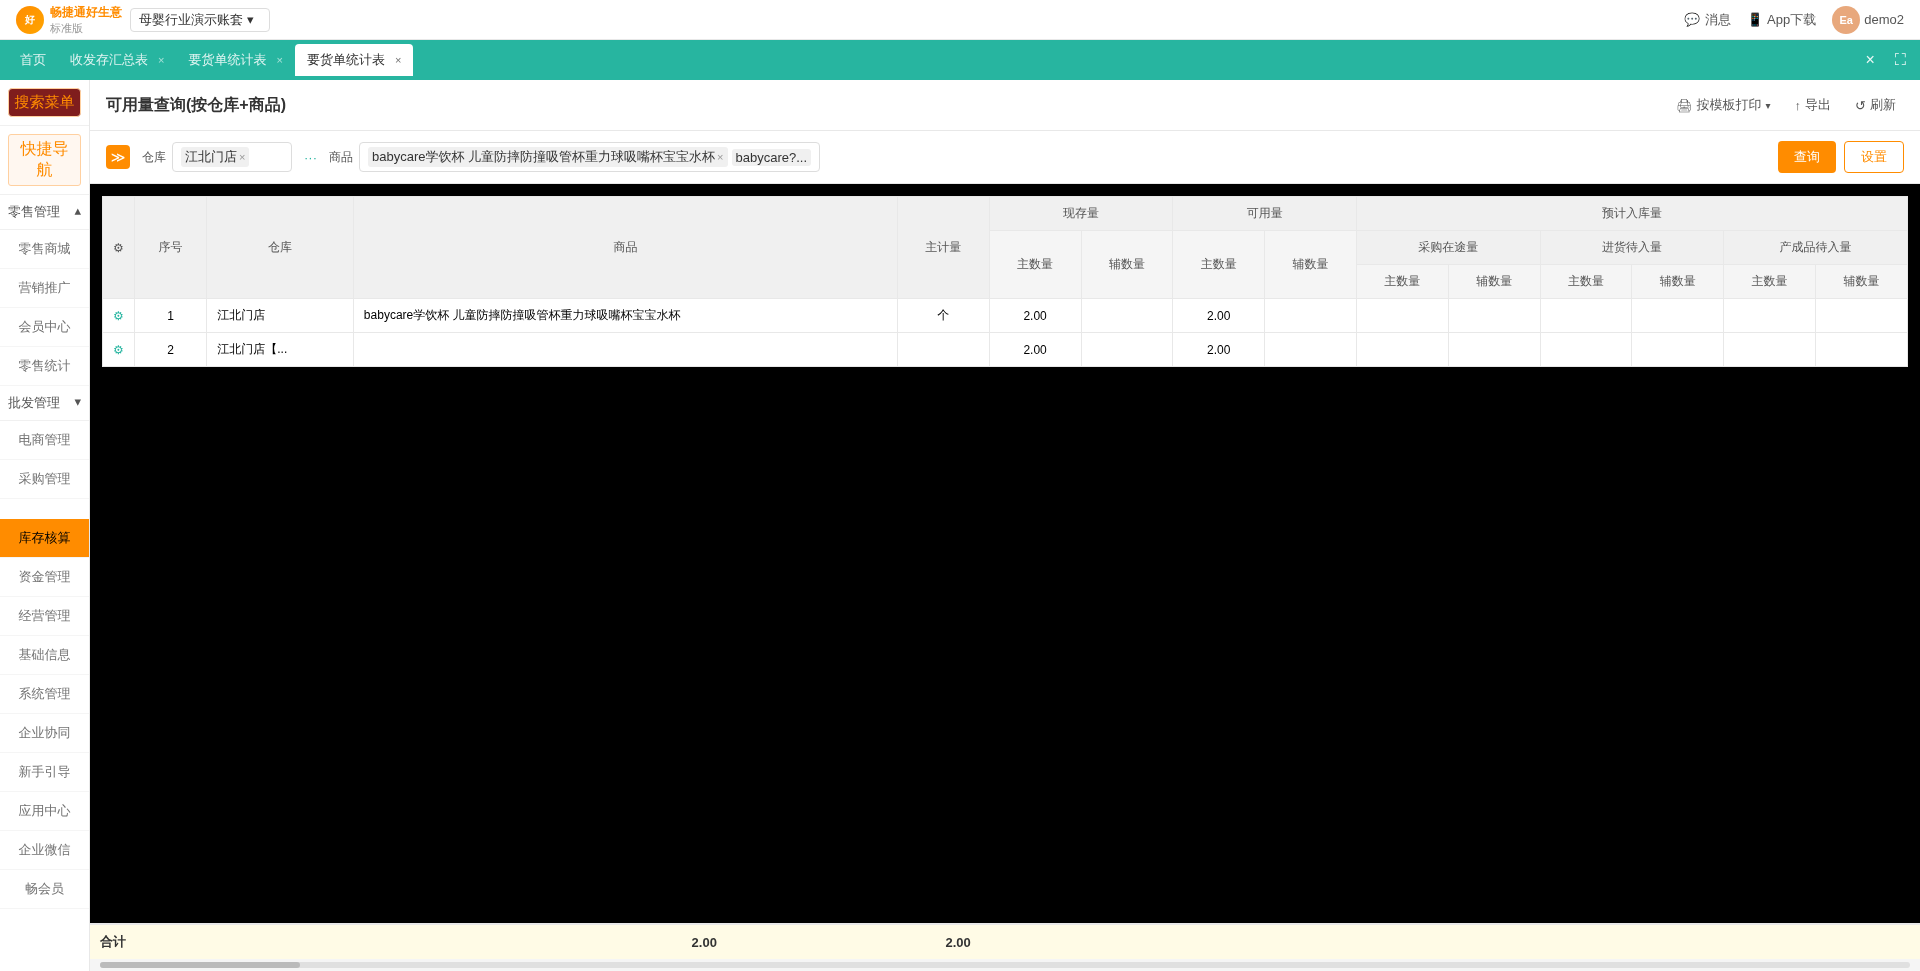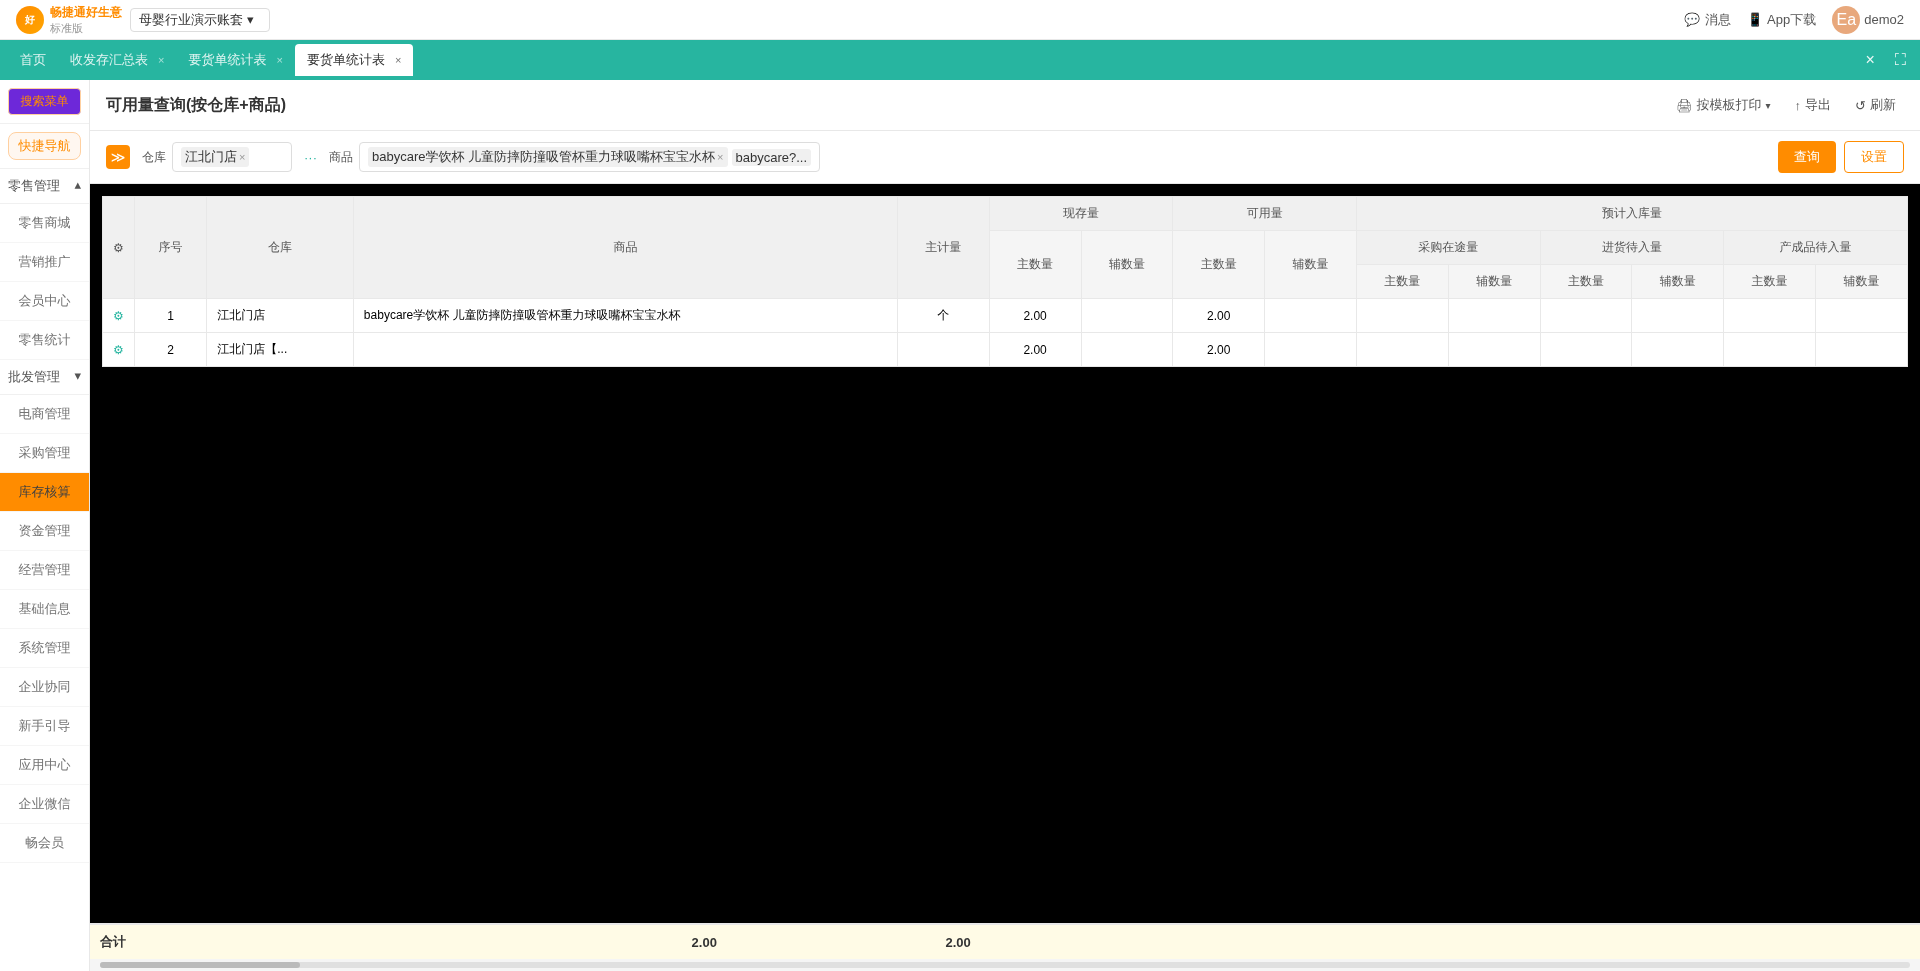--- a/index.html
+++ b/index.html
@@ -17,21 +17,21 @@
       flex-shrink: 0;
     }
     .top-bar-left { display: flex; align-items: center; gap: 8px; }
     .logo-area { display: flex; align-items: center; gap: 6px; }
     .logo-icon { width: 28px; height: 28px; background: linear-gradient(135deg, #ff8c00, #ffa500); border-radius: 50%; display: flex; align-items: center; justify-content: center; color: white; font-size: 10px; font-weight: bold; }
     .logo-text { color: #ff8c00; font-size: 12px; font-weight: bold; }
     .logo-subtitle { color: #999; font-size: 11px; }
     .breadcrumb-select { display: flex; align-items: center; gap: 4px; border: 1px solid #ddd; border-radius: 4px; padding: 2px 8px; background: white; cursor: pointer; font-size: 12px; color: #333; min-width: 140px; }
     .top-bar-right { display: flex; align-items: center; gap: 16px; }
     .top-bar-action { display: flex; align-items: center; gap: 4px; color: #555; font-size: 12px; cursor: pointer; }
-    .user-avatar { width: 28px; height: 28px; border-radius: 50%; background: #e8a87c; display: flex; align-items: center; justify-content: center; color: white; font-size: 16px; font-weight: normal; overflow: hidden; }
+    .user-avatar { width: 28px; height: 28px; border-radius: 50%; background: #e8a87c; display: flex; align-items: center; justify-content: center; color: white; font-size: 11px; font-weight: bold; overflow: hidden; }
 
     
     .tab-bar {
       height: 40px;
       background: #27b5a0;
       display: flex;
       align-items: center;
       padding: 0 8px;
       flex-shrink: 0;
       gap: 0;
@@ -60,36 +60,36 @@
     .sidebar {
       width: 90px;
       background: white;
       border-right: 1px solid #e8e8e8;
       display: flex;
       flex-direction: column;
       overflow-y: auto;
       flex-shrink: 0;
     }
     .sidebar-search { padding: 8px; border-bottom: 1px solid #f0f0f0; }
-    .sidebar-search-btn { width: 100%; padding: 4px; background: #6d28d9; border: 1px solid #ffd0a0; border-radius: 4px; color: #ff8c00; font-size: 12px; cursor: pointer; text-align: center; }
+    .sidebar-search-btn { width: 100%; padding: 4px; background: #7f1d1d; border: 1px solid #ffd0a0; border-radius: 4px; color: #ff8c00; font-size: 15px; cursor: pointer; text-align: center; }
     .sidebar-nav-btn { padding: 8px; border-bottom: 1px solid #f0f0f0; }
-    .sidebar-nav-btn-inner { width: 100%; padding: 4px; background: #fff7f0; border: 1px solid #ffd0a0; border-radius: 8px; color: #ff8c00; font-size: 13px; cursor: pointer; text-align: center; }
+    .sidebar-nav-btn-inner { width: 100%; padding: 4px; background: #fff7f0; border: 1px solid #ffd0a0; border-radius: 3px; color: #ff8c00; font-size: 16px; cursor: pointer; text-align: center; }
     .sidebar-item {
       padding: 10px 8px;
       text-align: center;
       cursor: pointer;
       color: #737373;
       font-size: 12px;
       border-bottom: 1px solid #f5f5f5;
       display: flex;
       flex-direction: column;
       align-items: center;
       gap: 2px;
     }
-    .sidebar-item.active { background: #ff8c00; color: #404040; }
+    .sidebar-item.active { background: #ff8c00; color: #000000; margin-top: 20px; }
     .sidebar-group-header {
       padding: 8px;
       font-size: 12px;
       color: #555;
       cursor: pointer;
       display: flex;
       align-items: flex-start;
       justify-content: space-between;
       border-bottom: 1px solid #f0f0f0;
     }

